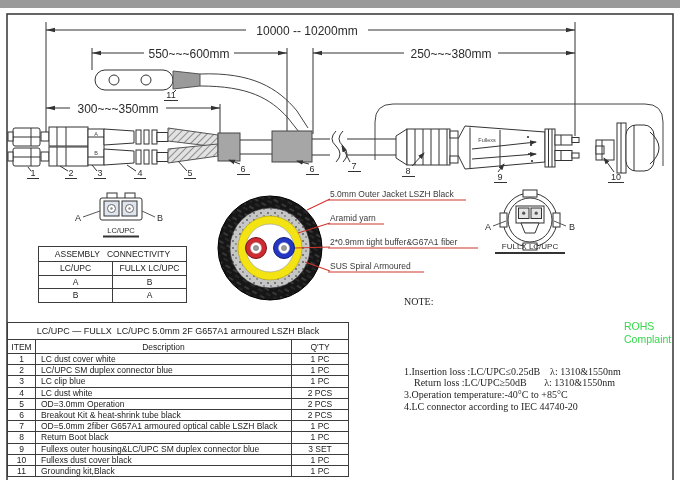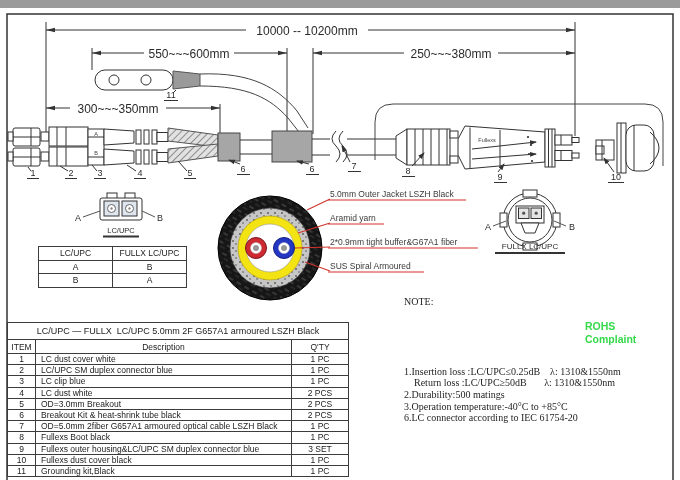--- a/index.html
+++ b/index.html
@@ -22,21 +22,21 @@
   .bom .head td{height:13px;text-align:center;}
   .bom tbody tr{height:11.2px;}
   .bom td:first-child{text-align:center;}
   .bom tbody td:nth-child(2){padding:0 5px;}
   .bom td:nth-child(3){text-align:center;}
   .conn{left:38px;top:238px;width:149px;table-layout:fixed;font-size:8.5px;text-align:center;}
   .conn .title td{height:14px;white-space:pre;}
   .conn tr{height:13.5px;}
   .note{position:absolute;left:404px;top:265px;font-size:10px;line-height:11.6px;
         white-space:pre;color:#1e1e1e;font-family:Liberation Serif, serif;}
-  .rohs{position:absolute;left:585px;top:312px;font-size:10.5px;line-height:12.5px;color:#35d94a;font-weight:bold;}
+  .rohs{position:absolute;left:624px;top:312px;font-size:10.5px;line-height:12.5px;color:#35d94a;}
 </style>
 </head>
 <body>
 
 <div class="page">
 
 <svg width="680" height="480" viewBox="0 0 680 480">
   <defs>
     <pattern id="hatch" width="5" height="5" patternUnits="userSpaceOnUse" patternTransform="rotate(45)">
       <rect width="5" height="5" fill="#e2e2e2"></rect>
@@ -295,20 +295,23 @@
         <path d="M554,213 L566,218" fill="none" stroke="#555"></path>
     <text class="ablabel" x="488" y="222" text-anchor="middle">A</text>
     <text class="ablabel" x="572" y="222" text-anchor="middle">B</text>
     <text class="facelabel2" x="530" y="241" text-anchor="middle">FULLX LC/UPC</text>
     <path d="M495,245 H565" stroke="#333" stroke-width="2"></path>
   </g>
 </svg>
 
 <table class="conn">
   <tbody>
+    <tr class="title">
+          <td colspan="2">ASSEMBLY   CONNECTIVITY</td>
+        </tr>
     <tr>
       <td>LC/UPC</td>
       <td>FULLX LC/UPC</td>
     </tr>
   </tbody>
   <tbody>
 
       <tr>
         <td>A</td>
         <td>B</td>
@@ -318,21 +321,21 @@
         <td>B</td>
         <td>A</td>
       </tr>
     </tbody>
 </table>
 
 <div class="note">
   <div>NOTE:</div>
   <div>
     
-  <div class="note-line">1.Insertion loss :LC/UPC≤0.25dB    λ: 1310&amp;1550nm</div><div class="note-line">    Return loss :LC/UPC≥50dB       λ: 1310&amp;1550nm</div><div class="note-line">2.Durability:500 matings</div><div class="note-line">3.Operation temperature:-40°C to +85°C</div><div class="note-line">6.LC connector according to IEC 61754-20</div></div>
+  <div class="note-line">1.Insertion loss :LC/UPC≤0.25dB    λ: 1310&amp;1550nm</div><div class="note-line">    Return loss :LC/UPC≥50dB       λ: 1310&amp;1550nm</div><div class="note-line">3.Operation temperature:-40°C to +85°C</div><div class="note-line">4.LC connector according to IEC 44740-20</div></div>
 </div>
 
 <div class="rohs">
   <div>ROHS</div>
   <div>Complaint</div>
 </div>
 
 <table class="bom">
   <colgroup>
         <col style="width:28px">
@@ -370,39 +373,39 @@
       </tr>
 
       <tr>
         <td>4</td>
         <td>LC dust white</td>
         <td>2 PCS</td>
       </tr>
 
       <tr>
         <td>5</td>
-        <td>OD=3.0mm Breakout</td>
+        <td>OD=3.0mm Operation</td>
         <td>2 PCS</td>
       </tr>
 
       <tr>
         <td>6</td>
         <td>Breakout Kit &amp; heat-shrink tube black</td>
         <td>2 PCS</td>
       </tr>
 
       <tr>
         <td>7</td>
         <td>OD=5.0mm 2fiber G657A1 armoured optical cable LSZH Black</td>
         <td>1 PC</td>
       </tr>
 
       <tr>
         <td>8</td>
-        <td>Fullexs Boot black</td>
+        <td>Return Boot black</td>
         <td>1 PC</td>
       </tr>
 
       <tr>
         <td>9</td>
         <td>Fullexs outer housing&amp;LC/UPC SM duplex connector blue</td>
         <td>3 SET</td>
       </tr>
 
       <tr>

